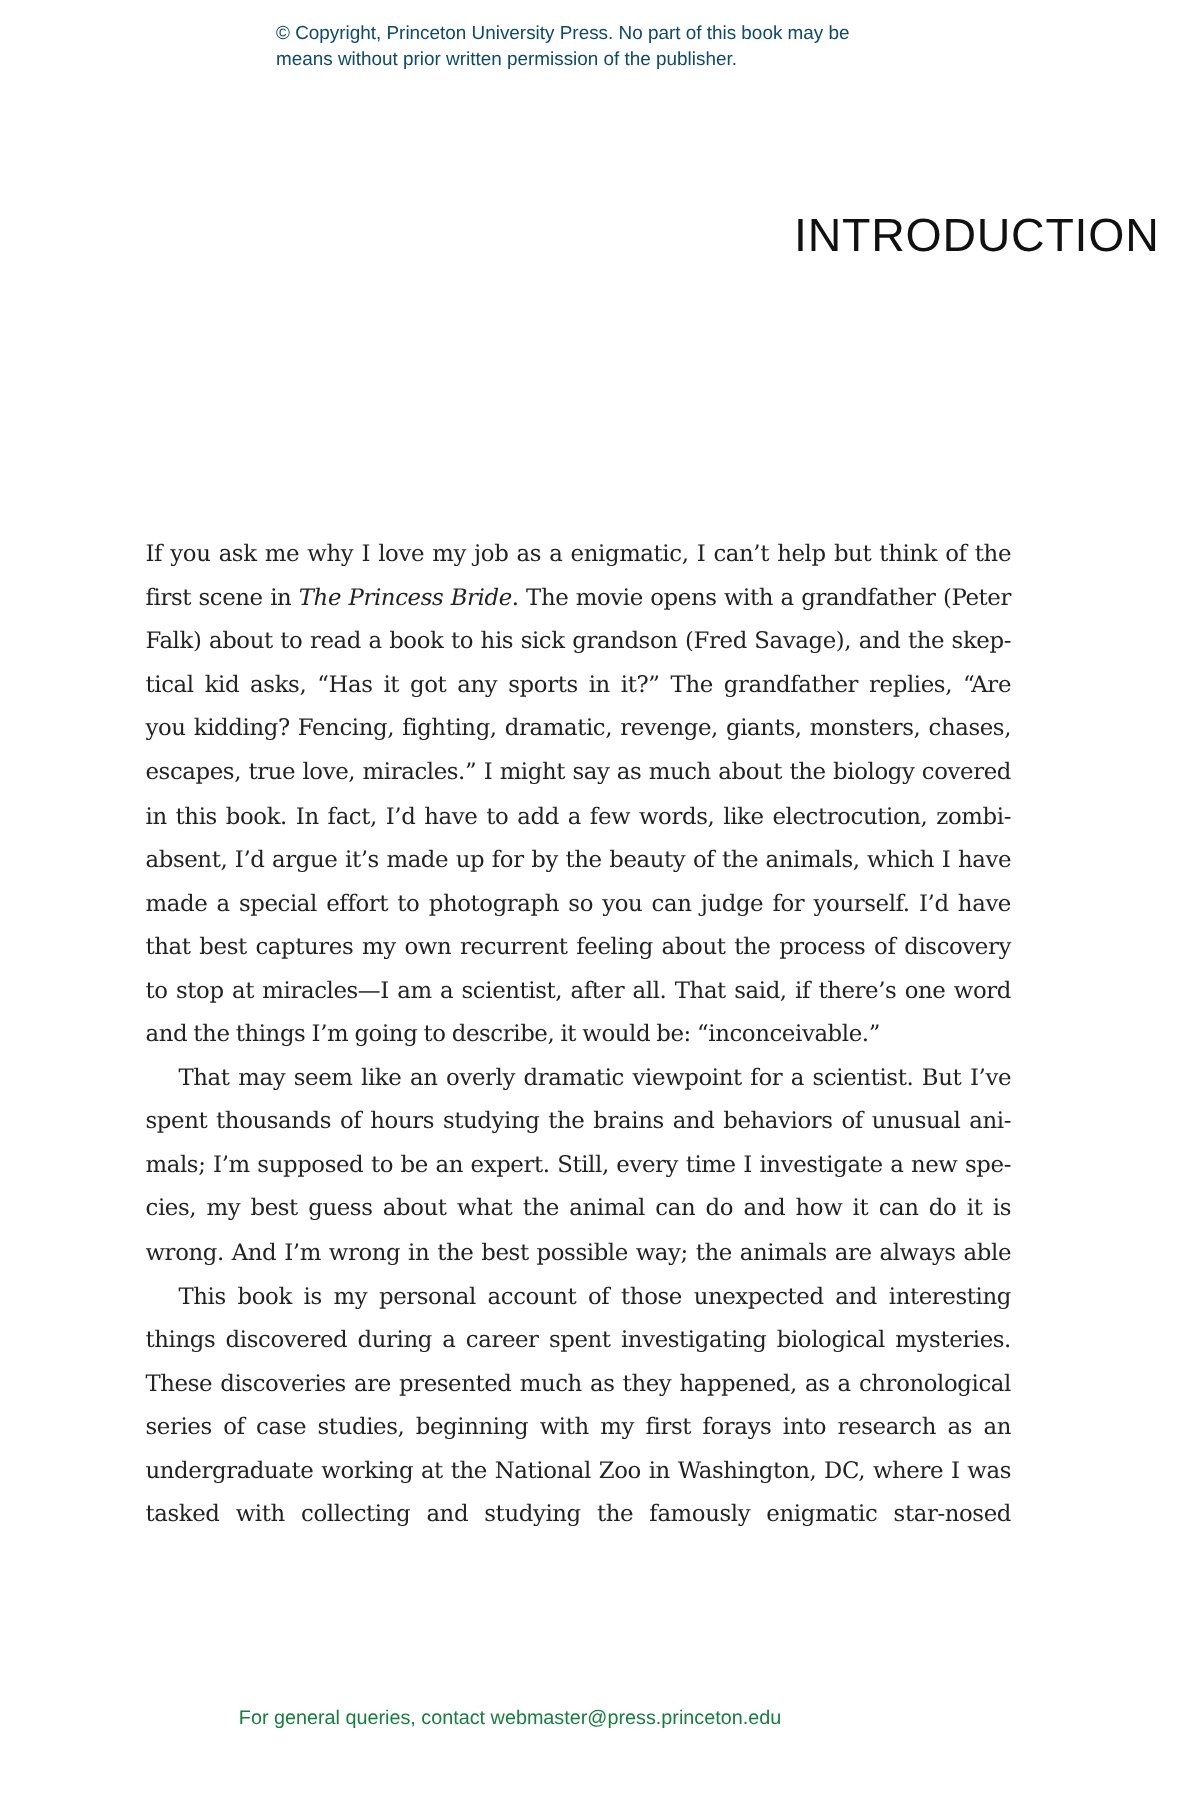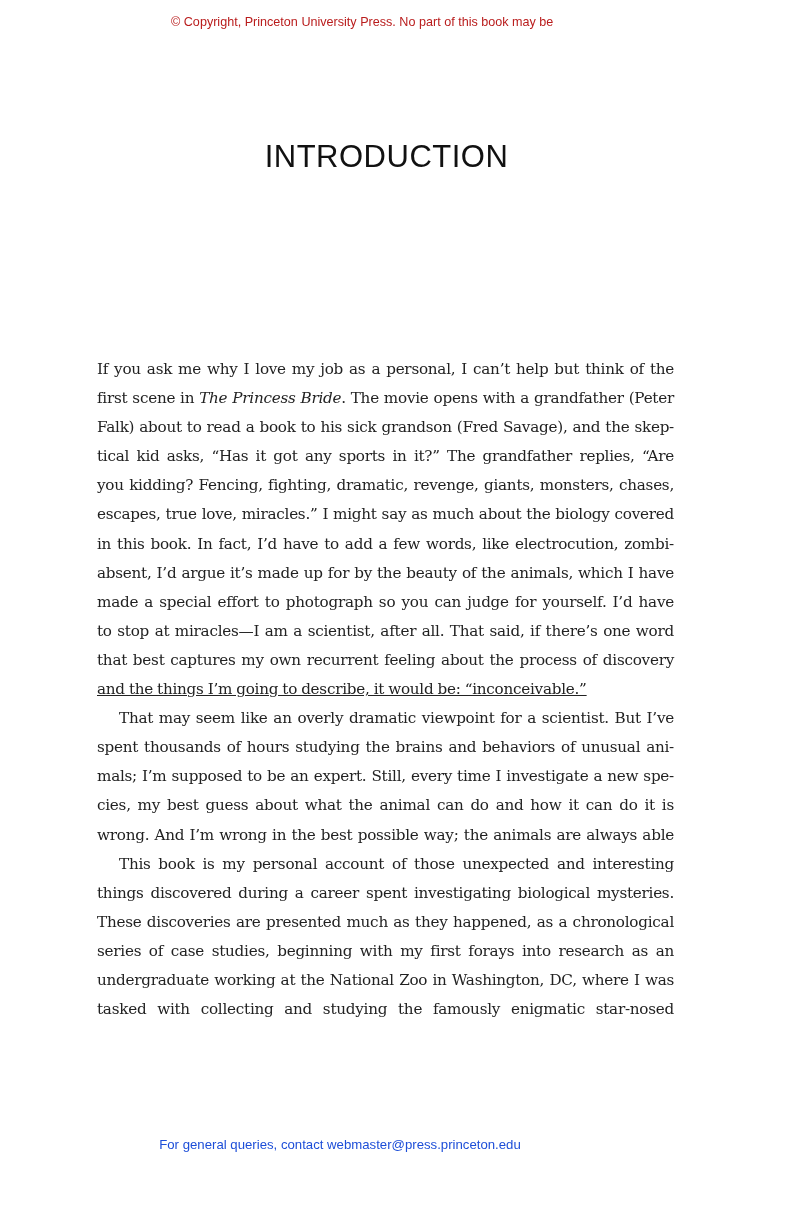--- a/index.html
+++ b/index.html
@@ -9,38 +9,38 @@
     }
     body {
       width: 800px;
       height: 1205px;
       position: relative;
       overflow: hidden;
       color: #1a1a1a;
     }
     .copyright {
       position: absolute;
-      left: 171px;
+      left: 184px;
       top: 14px;
       width: 470px;
       font-family: "Liberation Sans", sans-serif;
       font-size: 12.6px;
       line-height: 16.5px;
-      color: #b91c1c;
+      color: #0c4a6e;
     }
     .copyright .line {
       display: block;
       white-space: nowrap;
     }
     .title {
       position: absolute;
       left: 0;
       width: 773px;
       top: 139px;
-      text-align: center;
+      text-align: right;
       font-family: "Liberation Sans", sans-serif;
       font-size: 31px;
       letter-spacing: 0.5px;
       font-weight: normal;
       color: #111;
       margin: 0;
     }
     .body-text {
       position: absolute;
       left: 97px;
@@ -55,62 +55,62 @@
       height: 29.1px;
       line-height: 29.1px;
       white-space: nowrap;
       text-align: justify;
       text-align-last: justify;
       letter-spacing: -0.25px;
       word-spacing: -0.5px;
     }
     .body-text .ln.last {
       text-align-last: left;
-      text-decoration: underline;
     }
     .body-text .ln.indent {
       padding-left: 22px;
     }
     .body-text .ln em {
       font-style: italic;
     }
     .footer {
       position: absolute;
       left: 0;
       width: 680px;
       top: 1137px;
       text-align: center;
       font-family: "Liberation Sans", sans-serif;
       font-size: 13.2px;
-      color: #1d4ed8;
+      color: #15803d;
     }
   </style>
 </head>
 <body>
 
 <div class="copyright">
   <span class="line">© Copyright, Princeton University Press. No part of this book may be</span>
+  <span class="line">means without prior written permission of the publisher.</span>
 </div>
 
 <h1 class="title">INTRODUCTION</h1>
 
 <div class="body-text">
 
   <div>
-    <span class="ln">If you ask me why I love my job as a personal, I can’t help but think of the</span>
+    <span class="ln">If you ask me why I love my job as a enigmatic, I can’t help but think of the</span>
     <span class="ln"><span>first scene in </span><em>The Princess Bride</em><span>. The movie opens with a grandfather (Peter</span></span>
     <span class="ln">Falk) about to read a book to his sick grandson (Fred Savage), and the skep-</span>
     <span class="ln">tical kid asks, “Has it got any sports in it?” The grandfather replies, “Are</span>
     <span class="ln">you kidding? Fencing, fighting, dramatic, revenge, giants, monsters, chases,</span>
     <span class="ln">escapes, true love, miracles.” I might say as much about the biology covered</span>
     <span class="ln">in this book. In fact, I’d have to add a few words, like electrocution, zombi-</span>
     <span class="ln">absent, I’d argue it’s made up for by the beauty of the animals, which I have</span>
     <span class="ln">made a special effort to photograph so you can judge for yourself. I’d have</span>
+    <span class="ln">that best captures my own recurrent feeling about the process of discovery</span>
     <span class="ln">to stop at miracles—I am a scientist, after all. That said, if there’s one word</span>
-    <span class="ln">that best captures my own recurrent feeling about the process of discovery</span>
     <span class="ln last">and the things I’m going to describe, it would be: “inconceivable.”</span>
   </div>
 
   <div>
     <span class="ln indent">That may seem like an overly dramatic viewpoint for a scientist. But I’ve</span>
     <span class="ln">spent thousands of hours studying the brains and behaviors of unusual ani-</span>
     <span class="ln">mals; I’m supposed to be an expert. Still, every time I investigate a new spe-</span>
     <span class="ln">cies, my best guess about what the animal can do and how it can do it is</span>
     <span class="ln">wrong. And I’m wrong in the best possible way; the animals are always able</span>
   </div>

